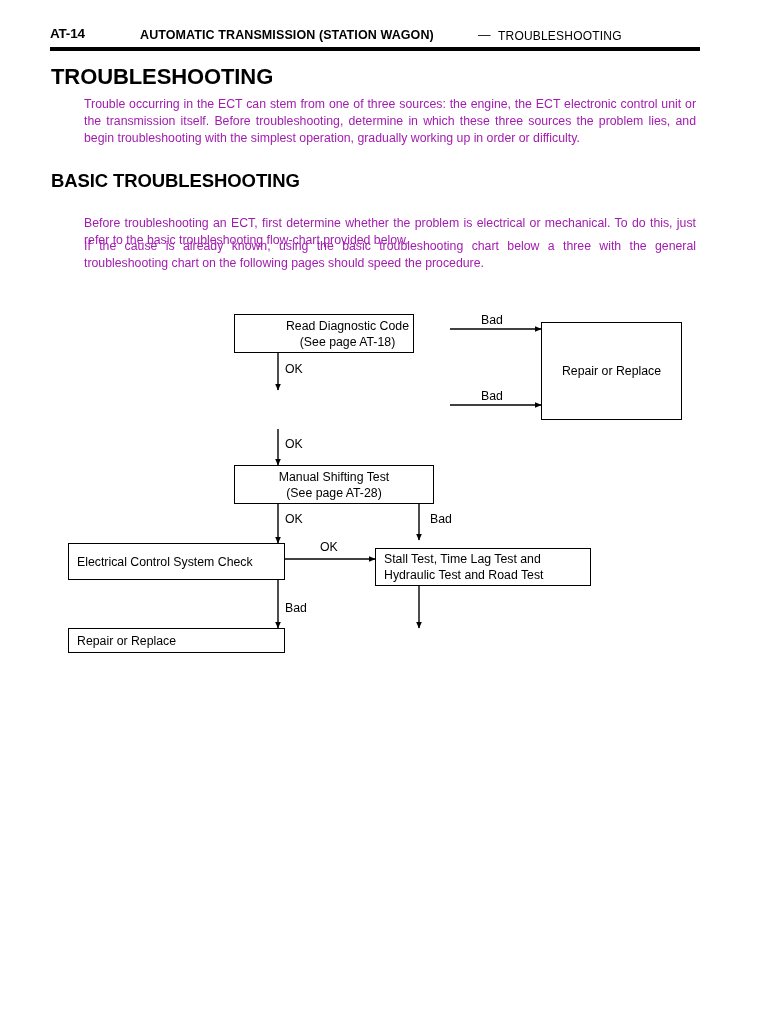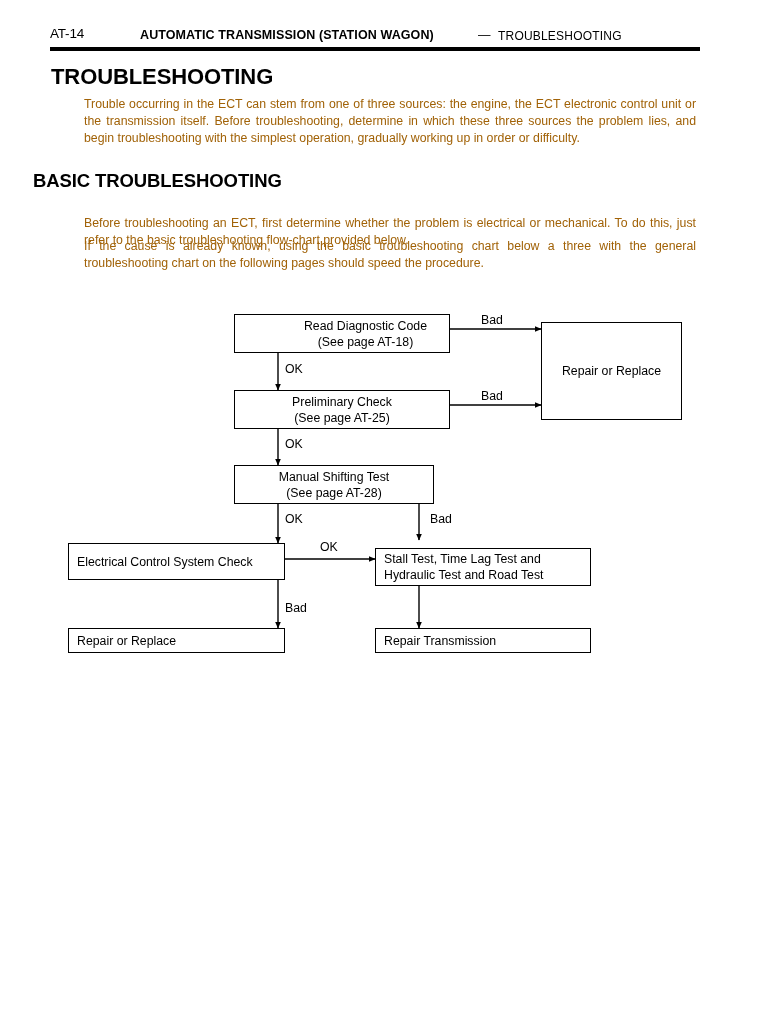--- a/index.html
+++ b/index.html
@@ -22,21 +22,21 @@
     left: 0;
     top: 26px;
     width: 768px;
     height: 30px;
   }
   #page-number {
     position: absolute;
     left: 50px;
     top: 0px;
     font-size: 13.5px;
-    font-weight: normal;
+    font-weight: bold;
     letter-spacing: -0.2px;
   }
   #header-title {
     position: absolute;
     left: 140px;
     top: 2px;
     font-size: 12.5px;
     font-weight: bold;
     letter-spacing: 0.1px;
     white-space: nowrap;
@@ -68,28 +68,28 @@
   }
 
   
   .h1 {
     position: absolute;
     font-size: 22px;
     font-weight: bold;
     letter-spacing: -0.1px;
   }
   #title-troubleshooting { left: 51px; top: 64px; }
-  #title-basic { left: 33px; top: 170px; font-size: 18.5px; }
+  #title-basic { left: 51px; top: 170px; font-size: 18.5px; }
 
   
   .para {
     position: absolute;
     font-size: 12.3px;
     line-height: 17.2px;
-    color: #a16207;
+    color: #a21caf;
     text-align: justify;
   }
   #para-intro { left: 84px; top: 96px; width: 612px; }
   #para-basic1 { left: 84px; top: 199px; width: 612px; margin-top: 16px; }
   #para-basic2 { left: 84px; top: 238px; width: 612px; }
 
   
   #flowchart {
     position: absolute;
     left: 0;
@@ -112,21 +112,21 @@
     text-align: center;
     pointer-events: auto;
   }
   #flowchart .node.left-align {
     align-items: flex-start;
     text-align: left;
     padding-left: 8px;
   }
   #flowchart .node .line { display: block; white-space: nowrap; }
 
-  .n-read     { left: 234px; top: 314px; width: 216px; height: 39px; padding-left: 47px; }
+  .n-read     { left: 234px; top: 314px; width: 180px; height: 39px; padding-left: 47px; }
   .n-prelim   { left: 234px; top: 390px; width: 216px; height: 39px; }
   .n-manual   { left: 234px; top: 465px; width: 200px; height: 39px; }
   .n-repl-big { left: 541px; top: 322px; width: 141px; height: 98px; }
   .n-elec     { left: 68px;  top: 543px; width: 217px; height: 37px; }
   .n-stall    { left: 375px; top: 548px; width: 216px; height: 38px; }
   .n-repl-bot { left: 68px;  top: 628px; width: 217px; height: 25px; }
   .n-repair-tr{ left: 375px; top: 628px; width: 216px; height: 25px; }
 
   
   .edge-label {
@@ -193,24 +193,20 @@
 
       <path d="M419,578 L419,628"></path>
     </g>
   </svg>
 
   <div class="node n-read">
     <span class="line">Read Diagnostic Code</span>
     <span class="line">(See page AT-18)</span>
   </div>
 
-  <div class="node n-prelim">
-    <span class="line">Preliminary Check</span>
-    <span class="line">(See page AT-25)</span>
-  </div>
 
   <div class="node n-manual">
     <span class="line">Manual Shifting Test</span>
     <span class="line">(See page AT-28)</span>
   </div>
 
   <div class="node n-repl-big">
     <span class="line">Repair or Replace</span>
   </div>
 
@@ -220,23 +216,20 @@
 
   <div class="node n-stall left-align">
     <span class="line">Stall Test, Time Lag Test and</span>
     <span class="line">Hydraulic Test and Road Test</span>
   </div>
 
   <div class="node n-repl-bot left-align">
     <span class="line">Repair or Replace</span>
   </div>
 
-  <div class="node n-repair-tr left-align">
-    <span class="line">Repair Transmission</span>
-  </div>
 
   <div class="edge-label lbl-bad1">Bad</div>
   <div class="edge-label lbl-ok1">OK</div>
   <div class="edge-label lbl-bad2">Bad</div>
   <div class="edge-label lbl-ok2">OK</div>
   <div class="edge-label lbl-ok3">OK</div>
   <div class="edge-label lbl-bad3">Bad</div>
   <div class="edge-label lbl-ok4">OK</div>
   <div class="edge-label lbl-bad4">Bad</div>
 

